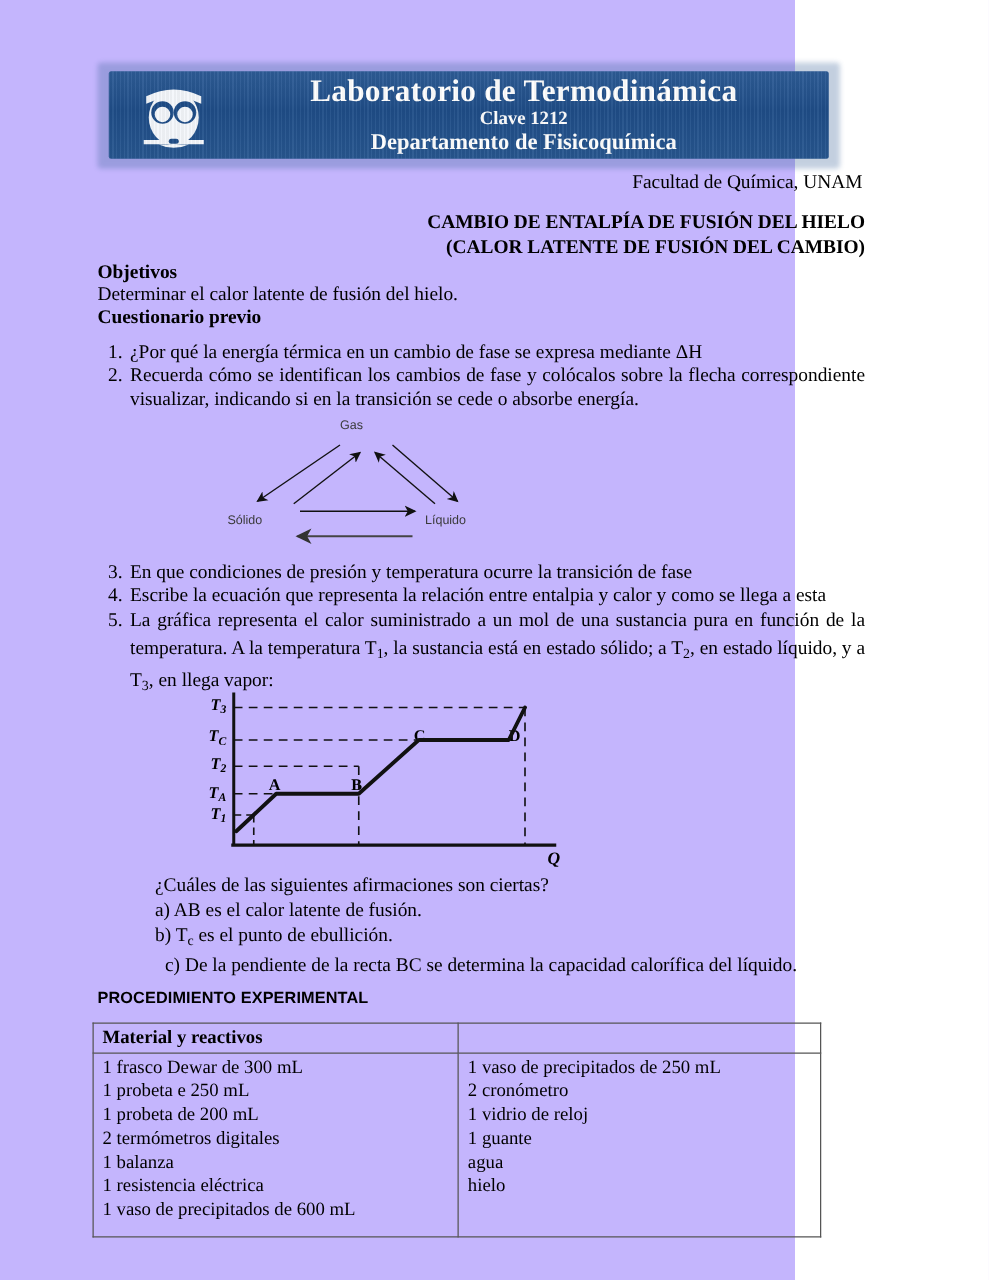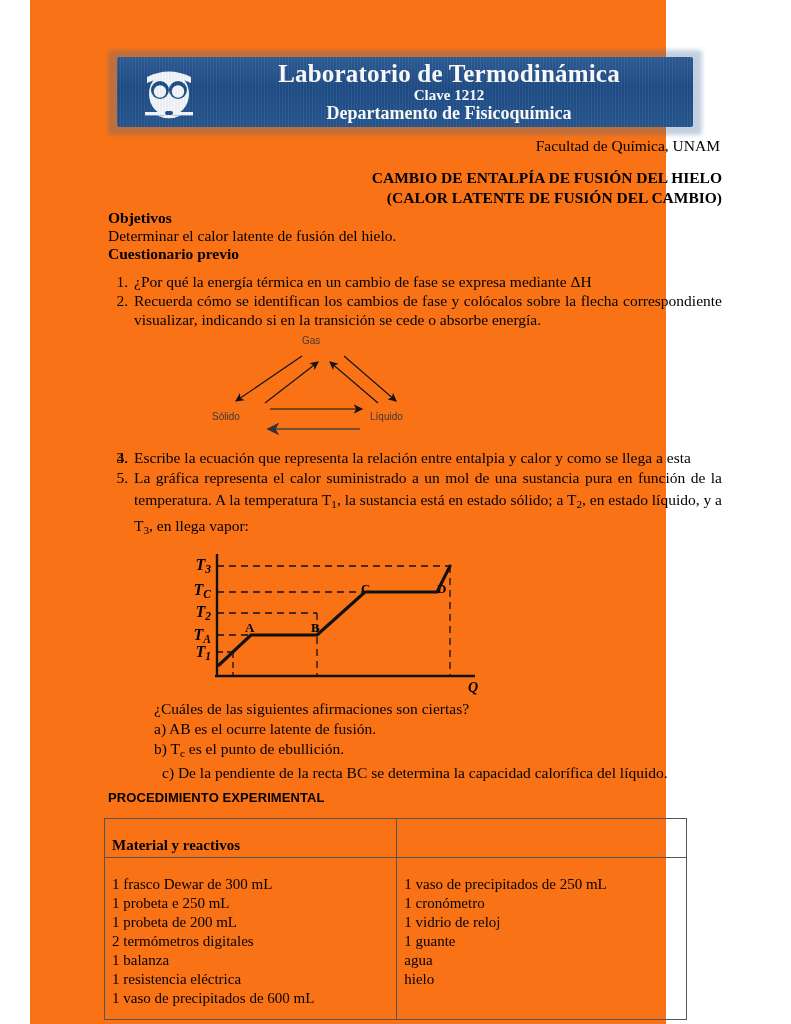--- a/index.html
+++ b/index.html
@@ -14,22 +14,21 @@
     font-family: "Liberation Serif", "DejaVu Serif", serif;
     color: #000000;
     overflow: hidden;
   }
 
   .page {
     position: absolute;
     left: 0; top: 0;
     width: 636px;
     height: 1024px;
-    background: #f97316;
-    margin-left: 30px;
+    background: #c4b5fd;
   }
 
   
   .banner-wrap {
     position: absolute;
     left: 78px;
     top: 50px;
     width: 594px;
     height: 85px;
   }
@@ -190,21 +189,21 @@
     left: 155px;
     top: 552px;
     width: 300px;
     height: 148px;
   }
   .hc-ylabel {
     position: absolute;
     font-family: "Liberation Serif", "DejaVu Serif", serif;
     font-style: italic;
     font-weight: bold;
-    font-size: 16px;
+    font-size: 13px;
     white-space: nowrap;
     text-align: right;
     width: 26px;
   }
   .hc-ptlabel {
     position: absolute;
     font-family: "Liberation Serif", "DejaVu Serif", serif;
     font-weight: bold;
     font-size: 13px;
   }
@@ -243,21 +242,21 @@
     position: absolute;
     left: 74px;
     top: 818px;
     width: 583px;
     border-collapse: collapse;
     font-size: 15px;
   }
   .mat-table td {
     border: 1px solid #555555;
     vertical-align: top;
-    padding: 17px 6px 2px 7px;
+    padding: 2px 6px 2px 7px;
     line-height: 19px;
   }
   .mat-head td { font-weight: bold; height: 19px; }
   .mat-col-left { width: 292px; }
   .mat-col-right { width: 289px; }
   .mat-body td { height: 142px; }
   .mat-line { white-space: nowrap; }
 </style>
 </head>
 <body>
@@ -332,20 +331,21 @@
 
       <line x1="80" y1="76" x2="172" y2="76" stroke="#111111" stroke-width="1.2" marker-end="url(#ah)"></line>
 
       <line x1="170" y1="96" x2="78" y2="96" stroke="#444444" stroke-width="1.6" marker-end="url(#ahg)"></line>
     </svg>
   </div>
 
   <div class="qlist2">
     <div class="qitem">
       <span class="qnum">3.</span>
+      <span>En que condiciones de presión y temperatura ocurre la transición de fase</span>
     </div>
     <div class="qitem">
       <span class="qnum">4.</span>
       <span>Escribe la ecuación que representa la relación entre entalpia y calor y como se llega a esta</span>
     </div>
     <div class="qitem justify q5body">
       <span class="qnum">5.</span>
       <span><span>La gráfica representa el calor suministrado a un mol de una sustancia pura en función de la temperatura. A la temperatura T</span><sub>1</sub><span>, la sustancia está en estado sólido; a T</span><sub>2</sub><span>, en estado líquido, y a T</span><sub>3</sub><span>, en llega vapor:</span></span>
     </div>
   </div>
@@ -389,21 +389,21 @@
       <line x1="48" y1="100" x2="48" y2="124" stroke="#111111" stroke-width="1.3" stroke-dasharray="6,4"></line>
       <line x1="132" y1="61" x2="132" y2="124" stroke="#111111" stroke-width="1.3" stroke-dasharray="7,5"></line>
       <line x1="265" y1="14" x2="265" y2="124" stroke="#111111" stroke-width="1.3" stroke-dasharray="7,5"></line>
 
       <polyline points="34,113 66,83 132,83 180,40 252,40 265,14" fill="none" stroke="#111111" stroke-width="3.1" stroke-linejoin="round" stroke-linecap="round"></polyline>
     </svg>
   </div>
 
   <div class="statements">
     <div>¿Cuáles de las siguientes afirmaciones son ciertas?</div>
-    <div class="st-indent">a) AB es el ocurre latente de fusión.</div>
+    <div class="st-indent">a) AB es el calor latente de fusión.</div>
     <div class="st-indent"><span>b) T</span><sub>c</sub><span> es el punto de ebullición.</span></div>
     <div class="st-c">c) De la pendiente de la recta BC se determina la capacidad calorífica del líquido.</div>
   </div>
 
   <div class="proc-head">PROCEDIMIENTO EXPERIMENTAL</div>
 
   <table class="mat-table">
     <tbody>
         <tr class="mat-head">
       <td class="mat-col-left">Material y reactivos</td>
@@ -414,21 +414,21 @@
         <div class="mat-line">1 frasco Dewar de 300 mL</div>
         <div class="mat-line">1 probeta e 250 mL</div>
         <div class="mat-line">1 probeta de 200 mL</div>
         <div class="mat-line">2 termómetros digitales</div>
         <div class="mat-line">1 balanza</div>
         <div class="mat-line">1 resistencia eléctrica</div>
         <div class="mat-line">1 vaso de precipitados de 600 mL</div>
       </td>
       <td class="mat-col-right">
         <div class="mat-line">1 vaso de precipitados de 250 mL</div>
-        <div class="mat-line">1 cronómetro</div>
+        <div class="mat-line">2 cronómetro</div>
         <div class="mat-line">1 vidrio de reloj</div>
         <div class="mat-line">1 guante</div>
         <div class="mat-line">agua</div>
         <div class="mat-line">hielo</div>
       </td>
     </tr>
   </tbody>
     </table>
 
 </div>

